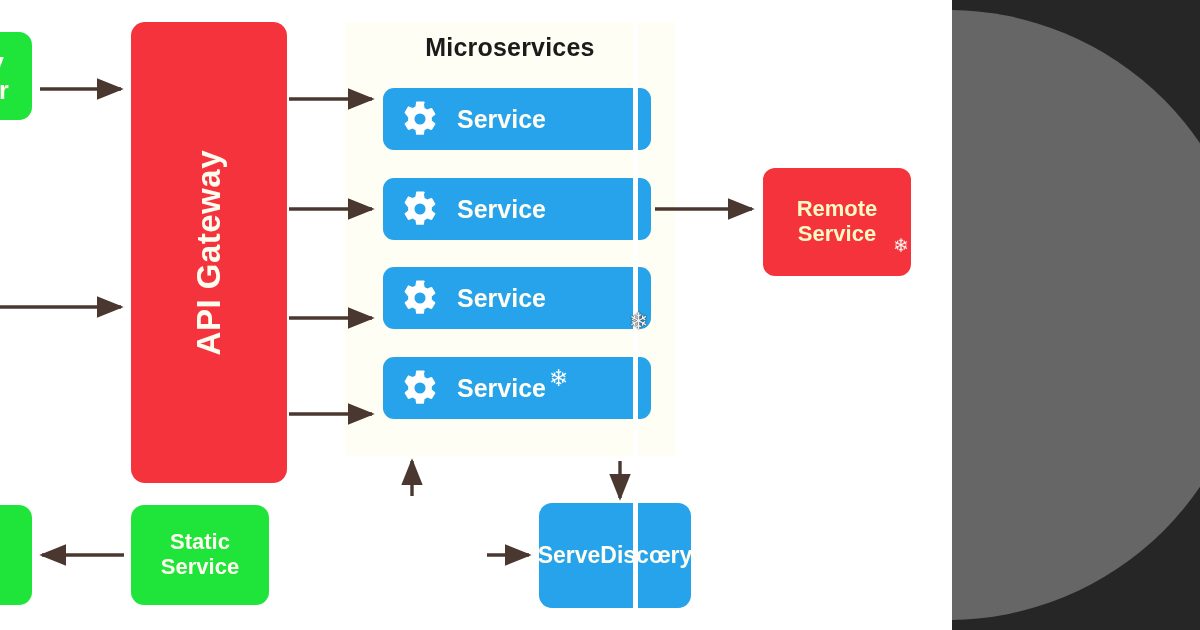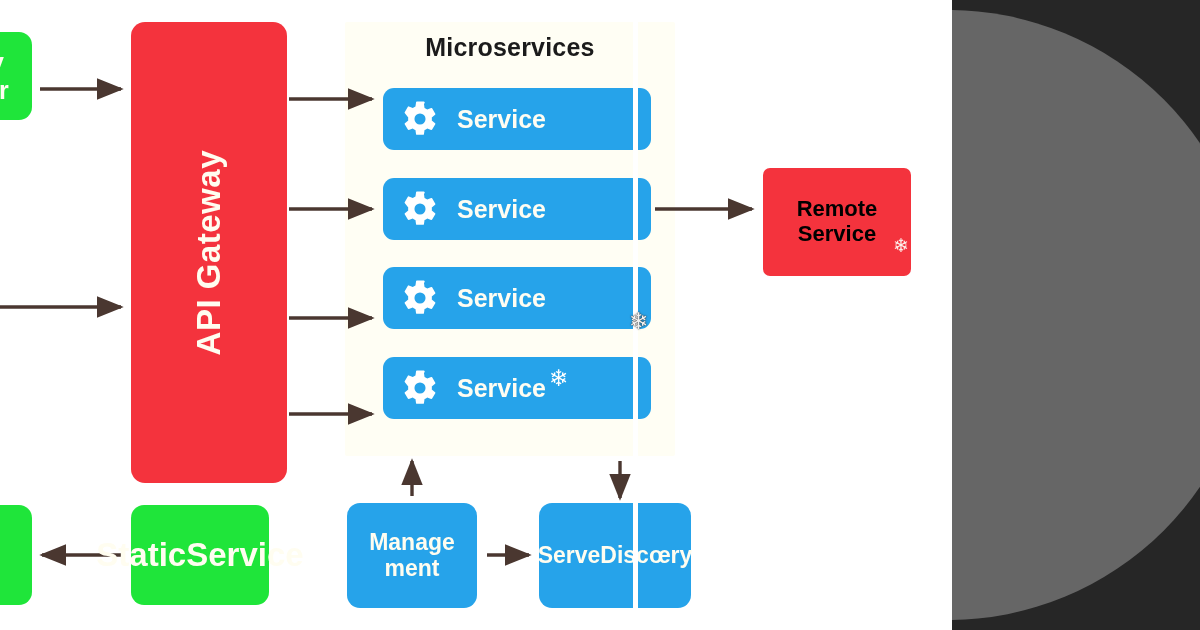--- a/index.html
+++ b/index.html
@@ -111,33 +111,33 @@
   }
   #client-bottom {
     left: -38px; top: 505px;
     width: 70px; height: 100px;
     border-radius: 13px;
   }
   #static-content {
     left: 131px; top: 505px;
     width: 138px; height: 100px;
     border-radius: 13px;
-    font-size: 33px;
-    flex-direction: row;
+    font-size: 22px;
+    flex-direction: column;
     color: #fffdf0;
   }
 
   
   #remote-service {
     left: 763px; top: 168px;
     width: 148px; height: 108px;
-    border-radius: 7px;
+    border-radius: 12px;
     font-size: 22px;
     flex-direction: column;
-    color: #000000;
+    color: #fef9c3;
   }
 
   
   #management {
     left: 347px; top: 503px;
     width: 130px; height: 105px;
     border-radius: 13px;
     font-size: 23px;
     flex-direction: column;
   }
@@ -290,24 +290,20 @@
         </svg>
       </span>
       <span class="svc-label">Service</span>
     </div>
 
     <div id="remote-service" class="node red">
       <span>Remote</span>
       <span>Service</span>
     </div>
 
-    <div id="management" class="node blue">
-      <span>Manage</span>
-      <span>ment</span>
-    </div>
 
     <div id="service-discovery" class="node blue">
       <span>Serve</span>
       <span>Discœry</span>
     </div>
 
     <div class="seam" id="seam-main"></div>
 
     <span class="snowflake" id="flake-service4">❄</span>
     <span class="snowflake dark" id="flake-seam">❄</span>

